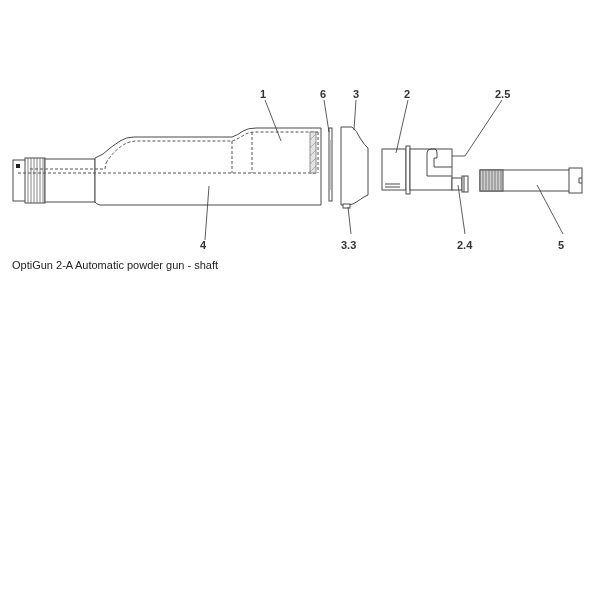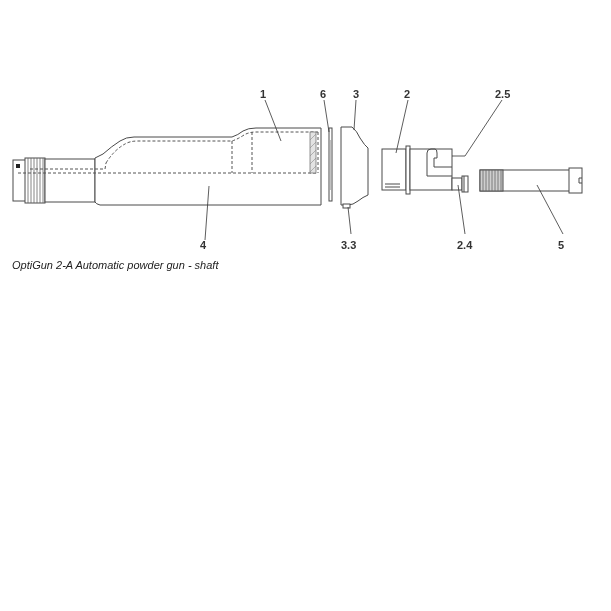--- a/index.html
+++ b/index.html
@@ -5,21 +5,21 @@
     html, body { margin: 0; padding: 0; background: #ffffff; }
     body { width: 611px; height: 611px; position: relative; overflow: hidden; }
     .diagram { position: absolute; left: 0; top: 0; width: 611px; height: 611px; }
     .label {
       font-family: "Liberation Sans", sans-serif;
       font-weight: bold; font-size: 11px; fill: #333333;
     }
     .caption {
       position: absolute; left: 12px; top: 259px;
       font-family: "Liberation Sans", sans-serif;
-      font-style: italic; font-size: 11px; color: #222222;
+      font-size: 11px; color: #222222;
       white-space: nowrap;
     }
     .ln { stroke: #4a4a4a; stroke-width: 1; fill: none; }
     .ln-fill { stroke: #4a4a4a; stroke-width: 1; fill: #ffffff; }
     .dash { stroke: #555555; stroke-width: 1; fill: none; stroke-dasharray: 3 2; }
     .leader { stroke: #333333; stroke-width: 0.8; fill: none; }
     .thread { stroke: #666666; stroke-width: 0.8; }
   </style>
 </head>
 <body>

